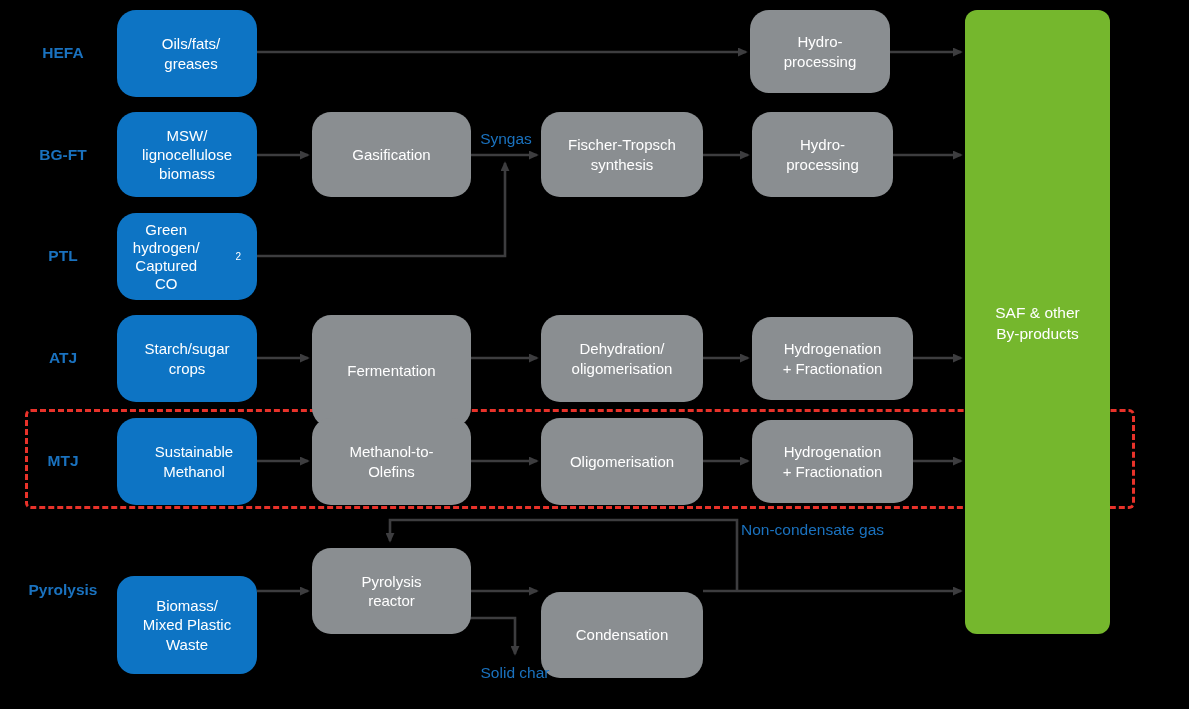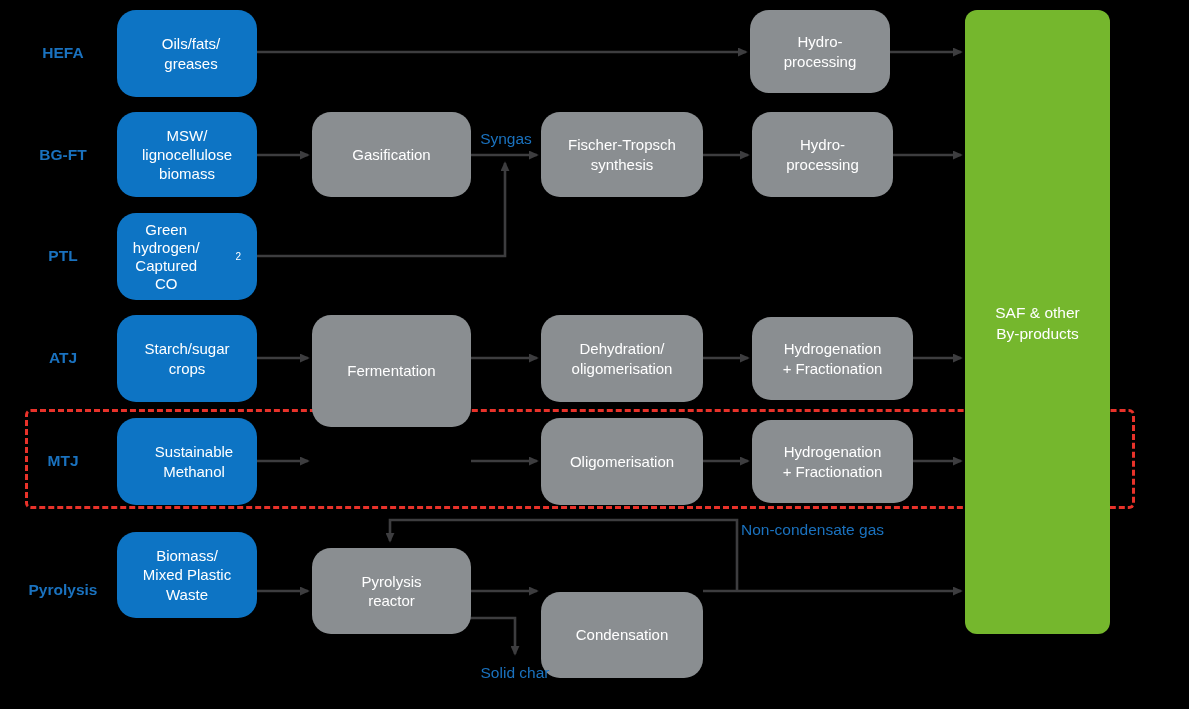--- a/index.html
+++ b/index.html
@@ -85,26 +85,28 @@
 lignocellulose
 biomass</div>
   <div class="box feedstock" style="left:117px;top:213px;width:140px;height:87px;line-height:1.2;gap:36px;"><span>Green
 hydrogen/
 Captured
 CO</span><sub>2</sub></div>
   <div class="box feedstock" style="left:117px;top:315px;width:140px;height:87px;">Starch/sugar
 crops</div>
   <div class="box feedstock" style="left:117px;top:418px;width:140px;height:87px;padding-left:20px;">Sustainable
 Methanol</div>
-  <div class="box feedstock" style="left:117px;top:532px;width:140px;height:86px;">Biomass/
+  <div class="box feedstock" style="left:117px;top:576px;width:140px;height:98px;border-radius:17px;">Biomass/
 Mixed Plastic
 Waste</div>
 
   <div class="box process" style="left:312px;top:112px;width:159px;height:85px;text-align:center;">Gasification</div>
   <div class="box process" style="left:312px;top:315px;width:159px;height:112px;">Fermentation</div>
+  <div class="box process" style="left:312px;top:418px;width:159px;height:87px;">Methanol-to-
+Olefins</div>
   <div class="box process" style="left:312px;top:548px;width:159px;height:86px;">Pyrolysis
 reactor</div>
 
   <div class="box process" style="left:541px;top:112px;width:162px;height:85px;">Fischer-Tropsch
 synthesis</div>
   <div class="box process" style="left:541px;top:315px;width:162px;height:87px;">Dehydration/
 oligomerisation</div>
   <div class="box process" style="left:541px;top:418px;width:162px;height:87px;">Oligomerisation</div>
   <div class="box process" style="left:541px;top:548px;width:162px;height:86px;margin-top:44px;">Condensation</div>
 

